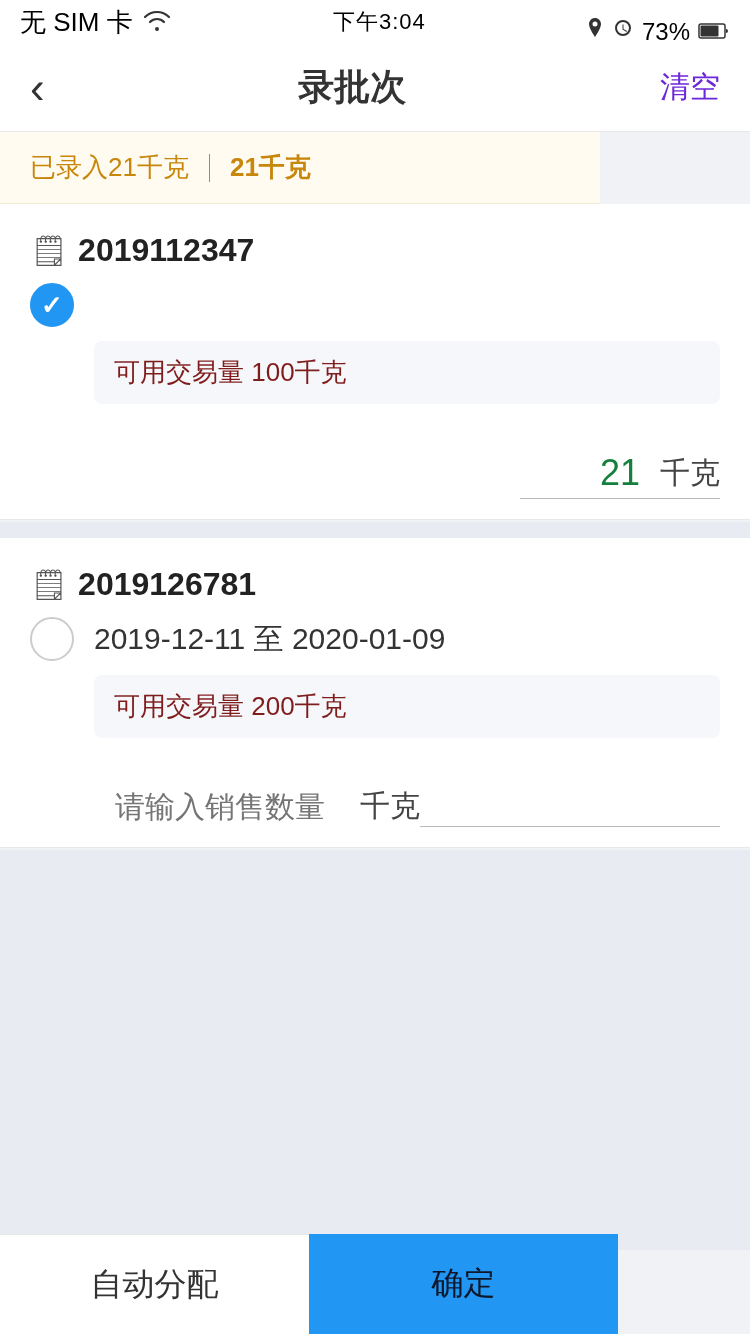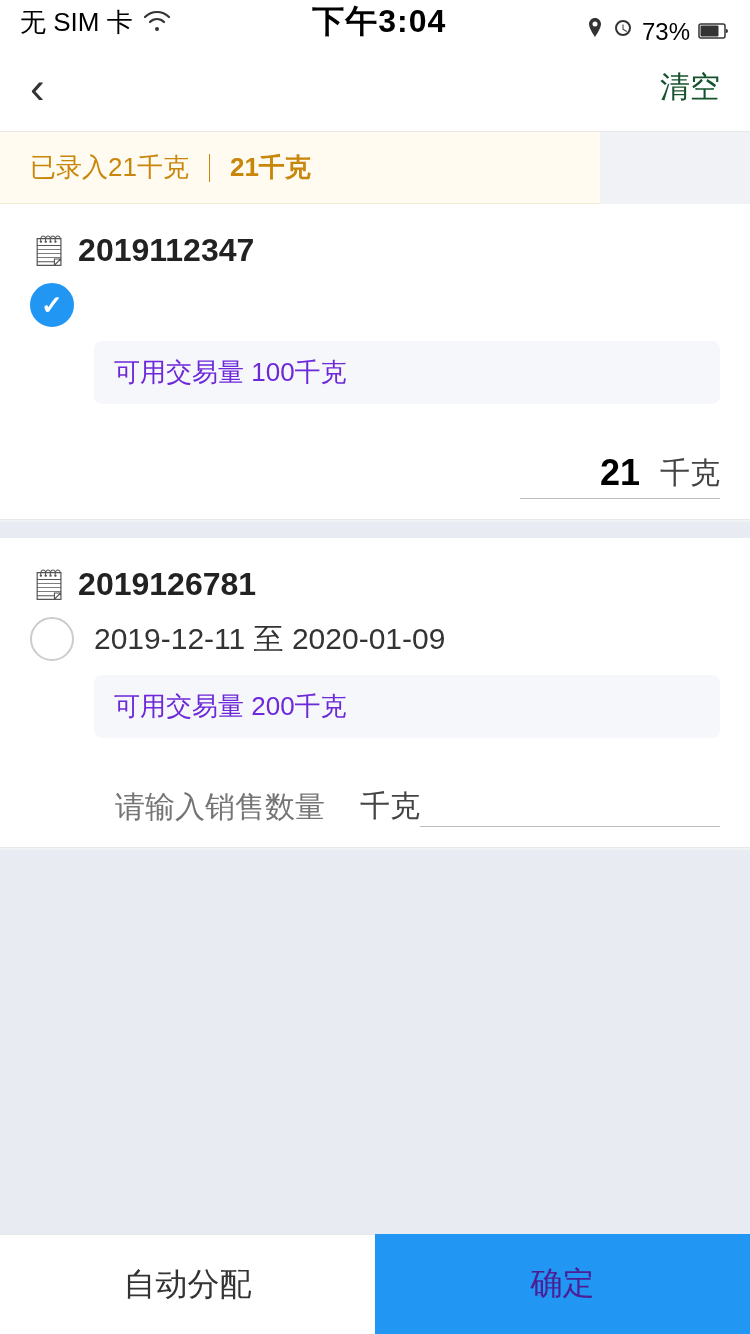--- a/index.html
+++ b/index.html
@@ -24,22 +24,22 @@
       font-size: 28px;
     }
     .status-left {
       display: flex;
       align-items: center;
       gap: 8px;
       font-size: 26px;
       font-weight: 500;
     }
     .status-center {
-      font-size: 32px;
-      font-weight: 700;
+      font-size: 22px;
+      font-weight: 400;
       letter-spacing: 1px;
     }
     .status-right {
       display: flex;
       align-items: center;
       gap: 8px;
       font-size: 24px;
       margin-top: 20px;
     }
 
@@ -60,21 +60,21 @@
       cursor: pointer;
       line-height: 1;
     }
     .nav-title {
       font-size: 36px;
       font-weight: 600;
       color: #333;
     }
     .nav-clear {
       font-size: 30px;
-      color: #14532d;
+      color: #6d28d9;
       cursor: pointer;
     }
 
     
     .info-banner {
       width: 600px;
       background: #fffbf0;
       padding: 18px 30px;
       display: flex;
       align-items: center;
@@ -150,38 +150,38 @@
     .date-range {
       font-size: 30px;
       color: #333;
     }
     .available-row {
       margin-left: 64px;
       background: #f5f7fa;
       border-radius: 8px;
       padding: 14px 20px;
       font-size: 26px;
-      color: #6d28d9;
+      color: #7f1d1d;
       margin-bottom: 0;
     }
 
     
     .amount-row {
       background: #fff;
       padding: 20px 30px;
       display: flex;
       align-items: center;
       justify-content: flex-end;
       gap: 20px;
       border-bottom: 1px solid #e8e8e8;
     }
     .amount-value {
       font-size: 36px;
-      font-weight: 700;
-      color: #000000;
+      font-weight: 400;
+      color: #15803d;
     }
     .amount-unit {
       font-size: 30px;
       color: #444;
     }
     .amount-container {
       display: flex;
       flex-direction: column;
       align-items: flex-end;
     }
@@ -238,21 +238,21 @@
       background: #e8ecf2;
       flex: 1;
       min-height: 400px;
     }
 
     
     .bottom-bar {
       position: fixed;
       bottom: 0;
       left: 0;
-      width: 750px;
+      width: 618px;
       height: 100px;
       display: flex;
       background: #fff;
     }
     .btn-auto {
       flex: 1;
       display: flex;
       align-items: center;
       justify-content: center;
       font-size: 32px;
@@ -261,21 +261,21 @@
       background: #fff;
       border: none;
       border-top: 1px solid #e8e8e8;
     }
     .btn-confirm {
       flex: 1;
       display: flex;
       align-items: center;
       justify-content: center;
       font-size: 32px;
-      color: #4c1d95;
+      color: #0f172a;
       background: #2196F3;
       cursor: pointer;
       border: none;
     }
 
     .content-wrapper {
       padding-bottom: 100px;
     }
   </style>
 </head>
@@ -310,20 +310,21 @@
         <rect x="1" y="2" width="26" height="14" rx="2" stroke="#333" stroke-width="1.5"></rect>
         <rect x="2.5" y="3.5" width="18" height="11" rx="1" fill="#333"></rect>
         <path d="M28 7v4a2 2 0 0 0 0-4z" fill="#333"></path>
       </svg>
     </span>
   </div>
 </div>
 
 <div class="nav-bar">
   <span class="nav-back">‹</span>
+  <span class="nav-title">录批次</span>
   <span class="nav-clear">清空</span>
 </div>
 
 <div class="content-wrapper">
 
   <div class="info-banner">
     <span class="info-label">已录入21千克</span>
     <div class="info-divider"></div>
     <span class="info-value">21千克</span>
   </div>

